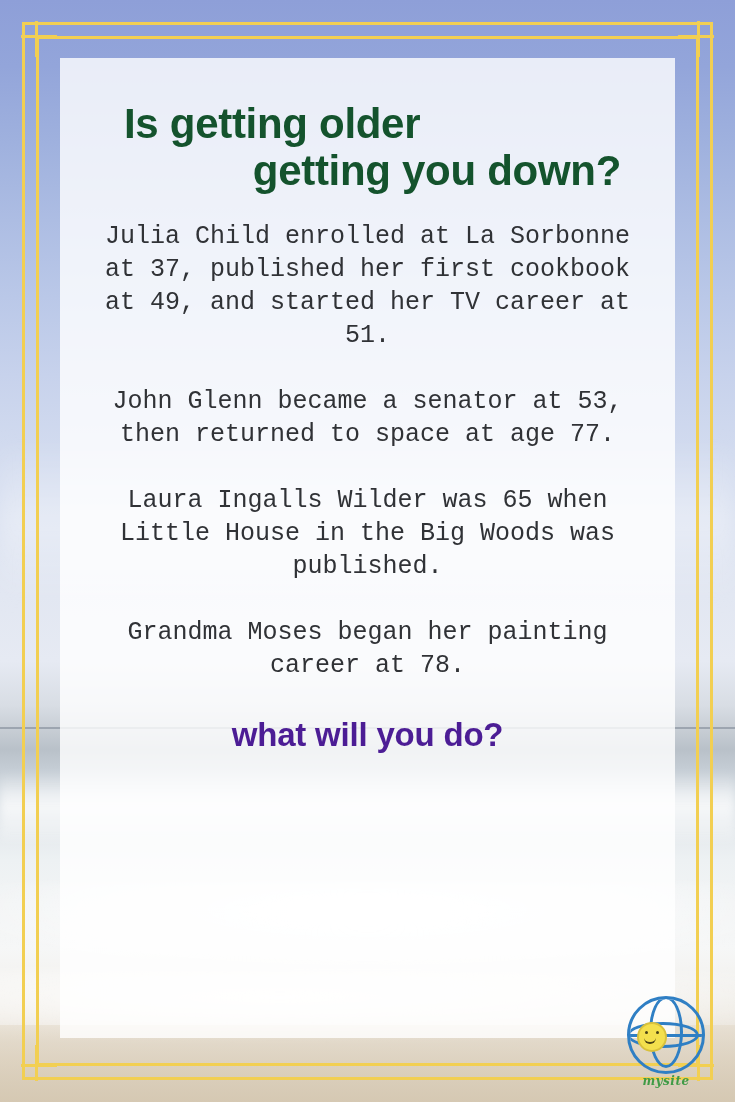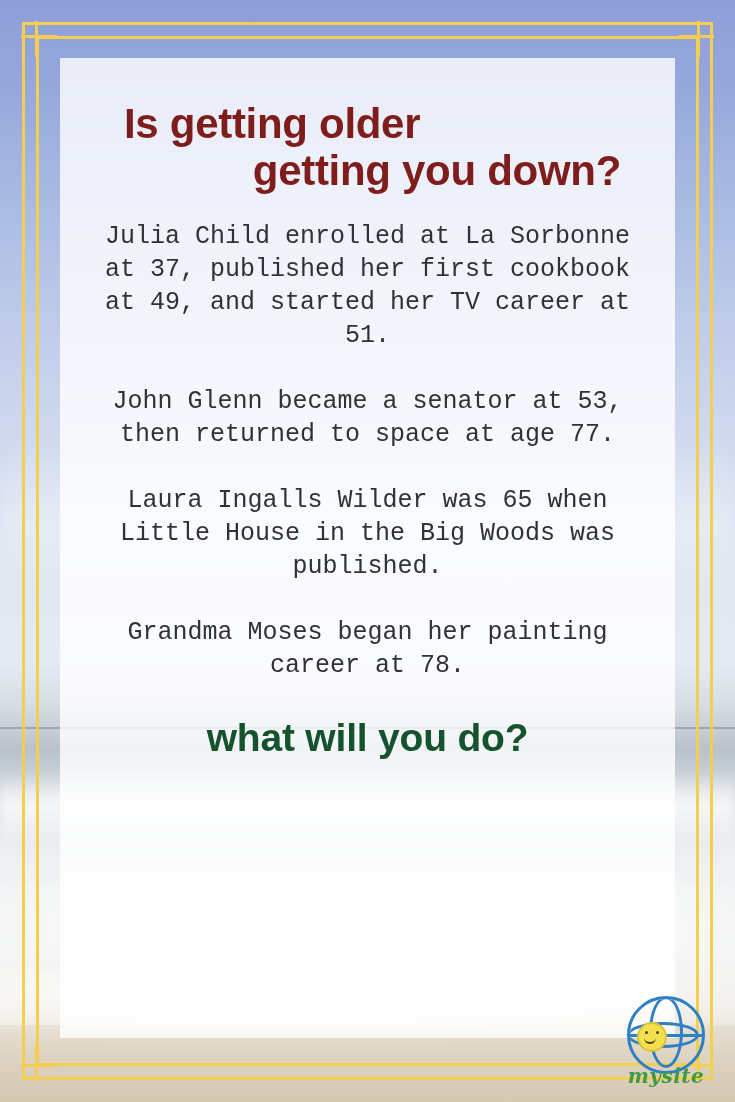--- a/index.html
+++ b/index.html
@@ -135,21 +135,21 @@
     position: absolute;
     left: 60px;
     top: 58px;
     width: 615px;
     height: 980px;
     background: rgba(255,255,255,0.80);
   }
 
   .headline {
     padding: 42px 34px 0 34px;
-    color: #7f1d1d;
+    color: #14532d;
     font-weight: bold;
     font-size: 42px;
     line-height: 1.12;
     letter-spacing: -0.3px;
   }
   .headline .l1 { display: block; text-align: left; padding-left: 30px; }
   .headline .l2 { display: block; text-align: right; padding-right: 20px; }
 
   .facts {
     padding: 26px 30px 0 30px;
@@ -160,23 +160,23 @@
     line-height: 1.32;
     text-align: center;
     margin: 0 0 33px 0;
     font-family: Liberation Mono, monospace;
   }
   .fact:last-child { margin-bottom: 0; }
 
   .closing {
     margin-top: 34px;
     text-align: center;
-    color: #14532d;
+    color: #4c1d95;
     font-weight: bold;
-    font-size: 39px;
+    font-size: 33px;
     letter-spacing: -0.2px;
   }
 
   
   .logo {
     position: absolute;
     right: 22px;
     bottom: 12px;
     width: 94px;
     height: 94px;
@@ -257,21 +257,21 @@
   }
   .logo .wordmark {
     position: absolute;
     left: 0;
     bottom: 2px;
     width: 94px;
     text-align: center;
     font-family: "DejaVu Serif", serif;
     font-style: italic;
     font-weight: bold;
-    font-size: 20px;
+    font-size: 12px;
     color: #3f9b46;
     letter-spacing: 0.5px;
   }
 </style>
 </head>
 <body>
 
 <div class="poster">
 
   <div class="bg">

